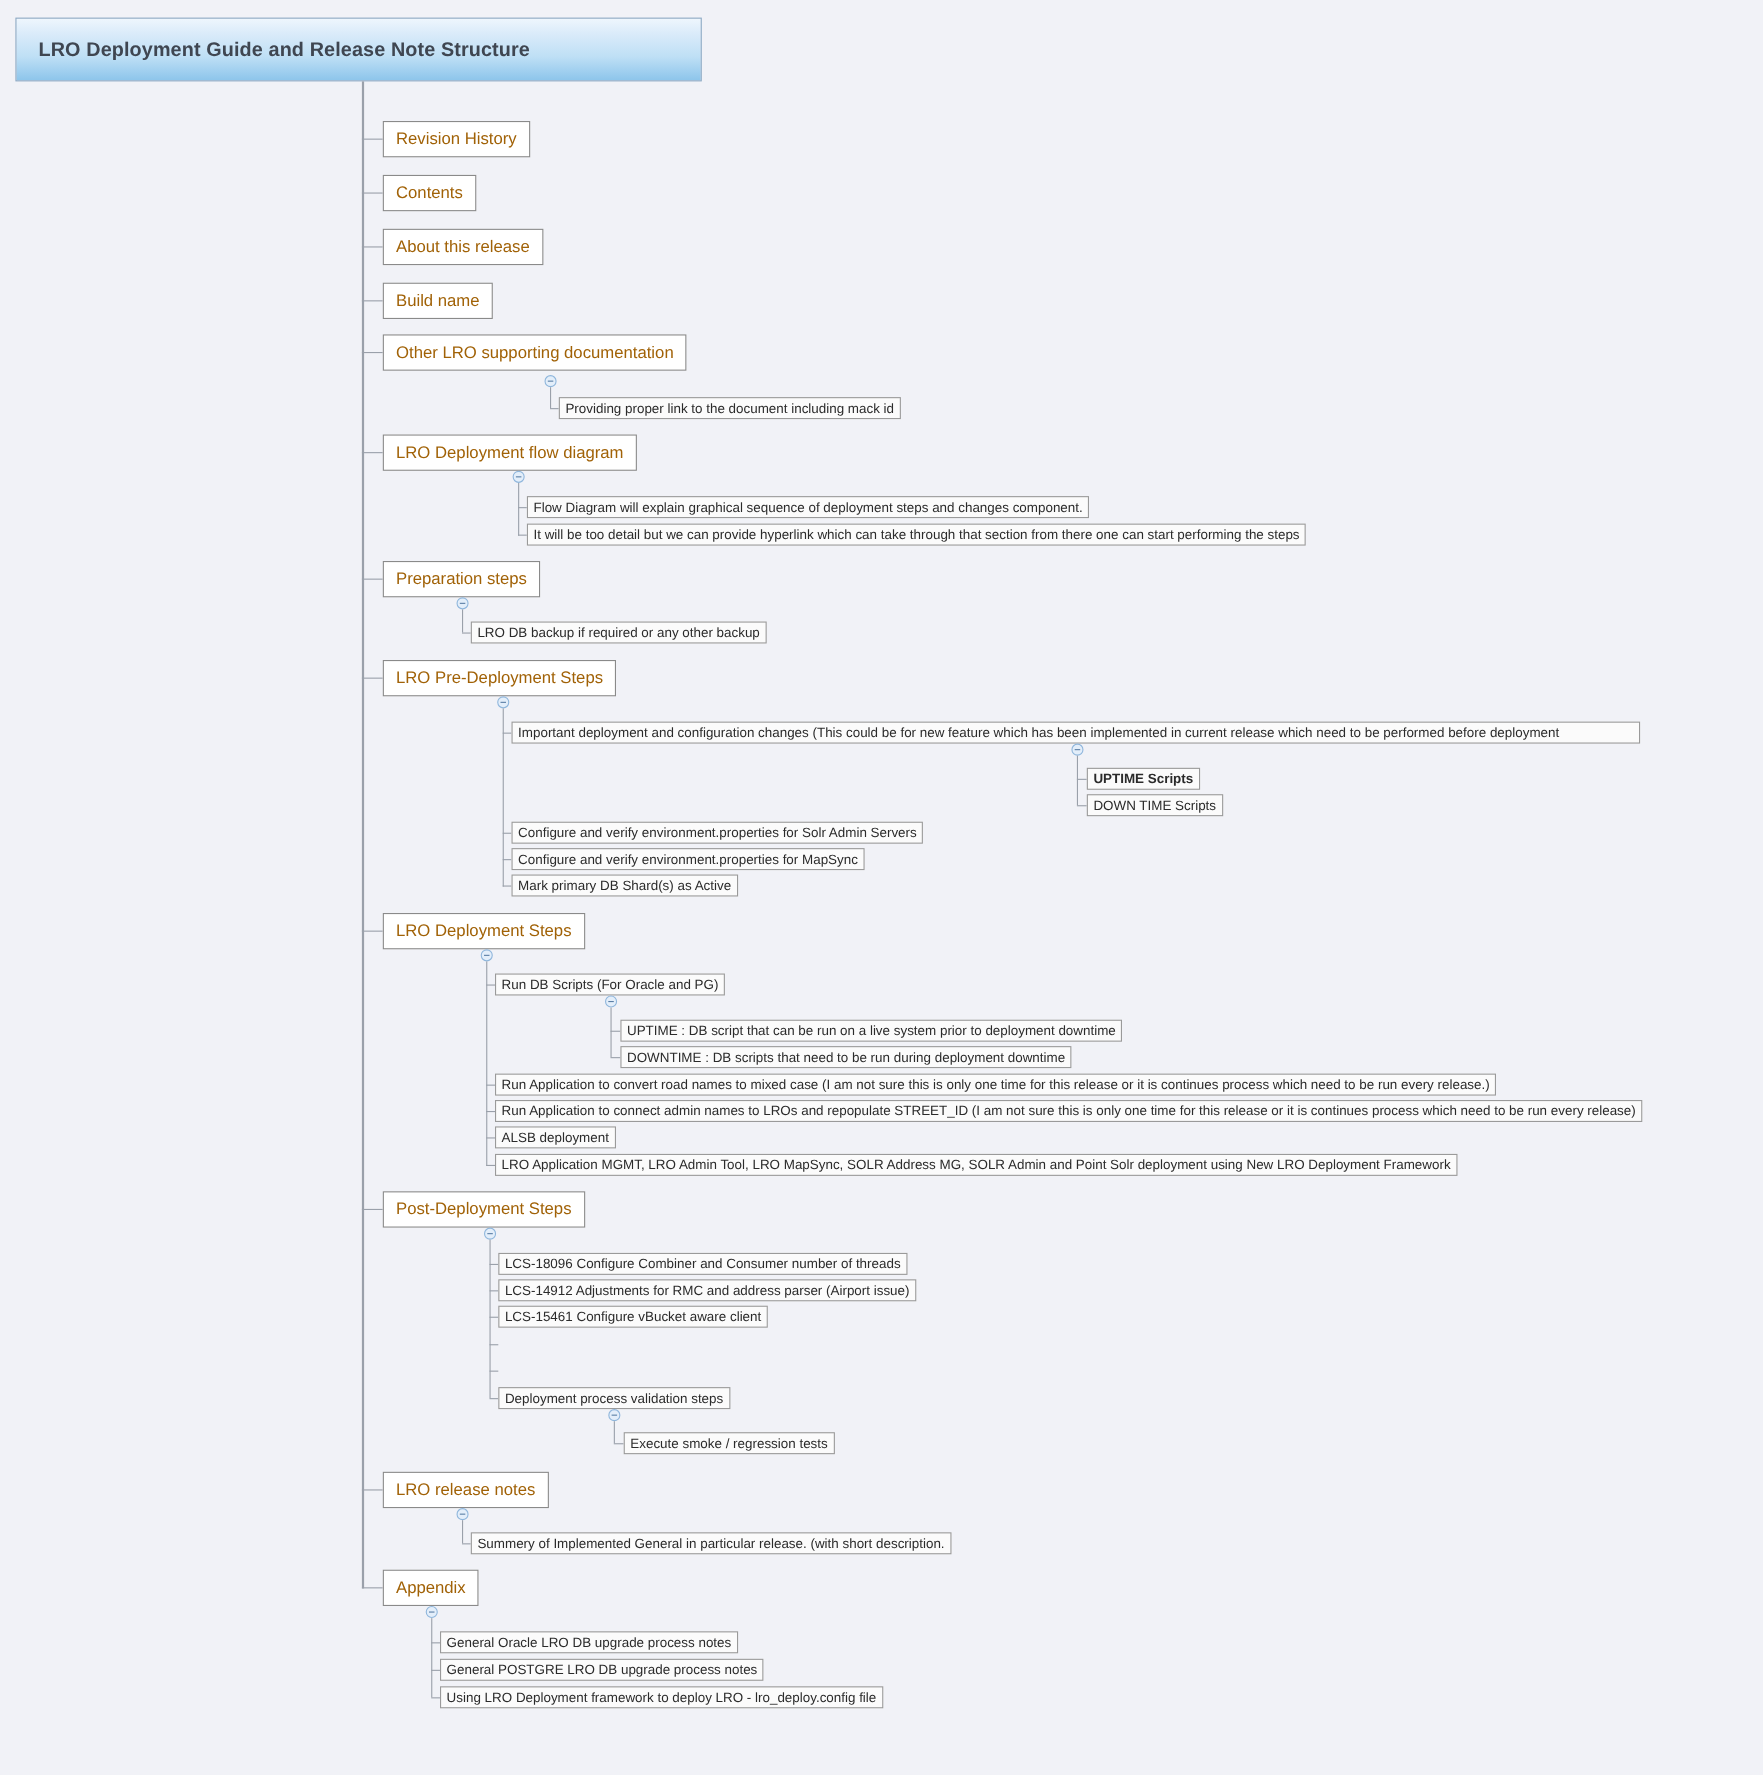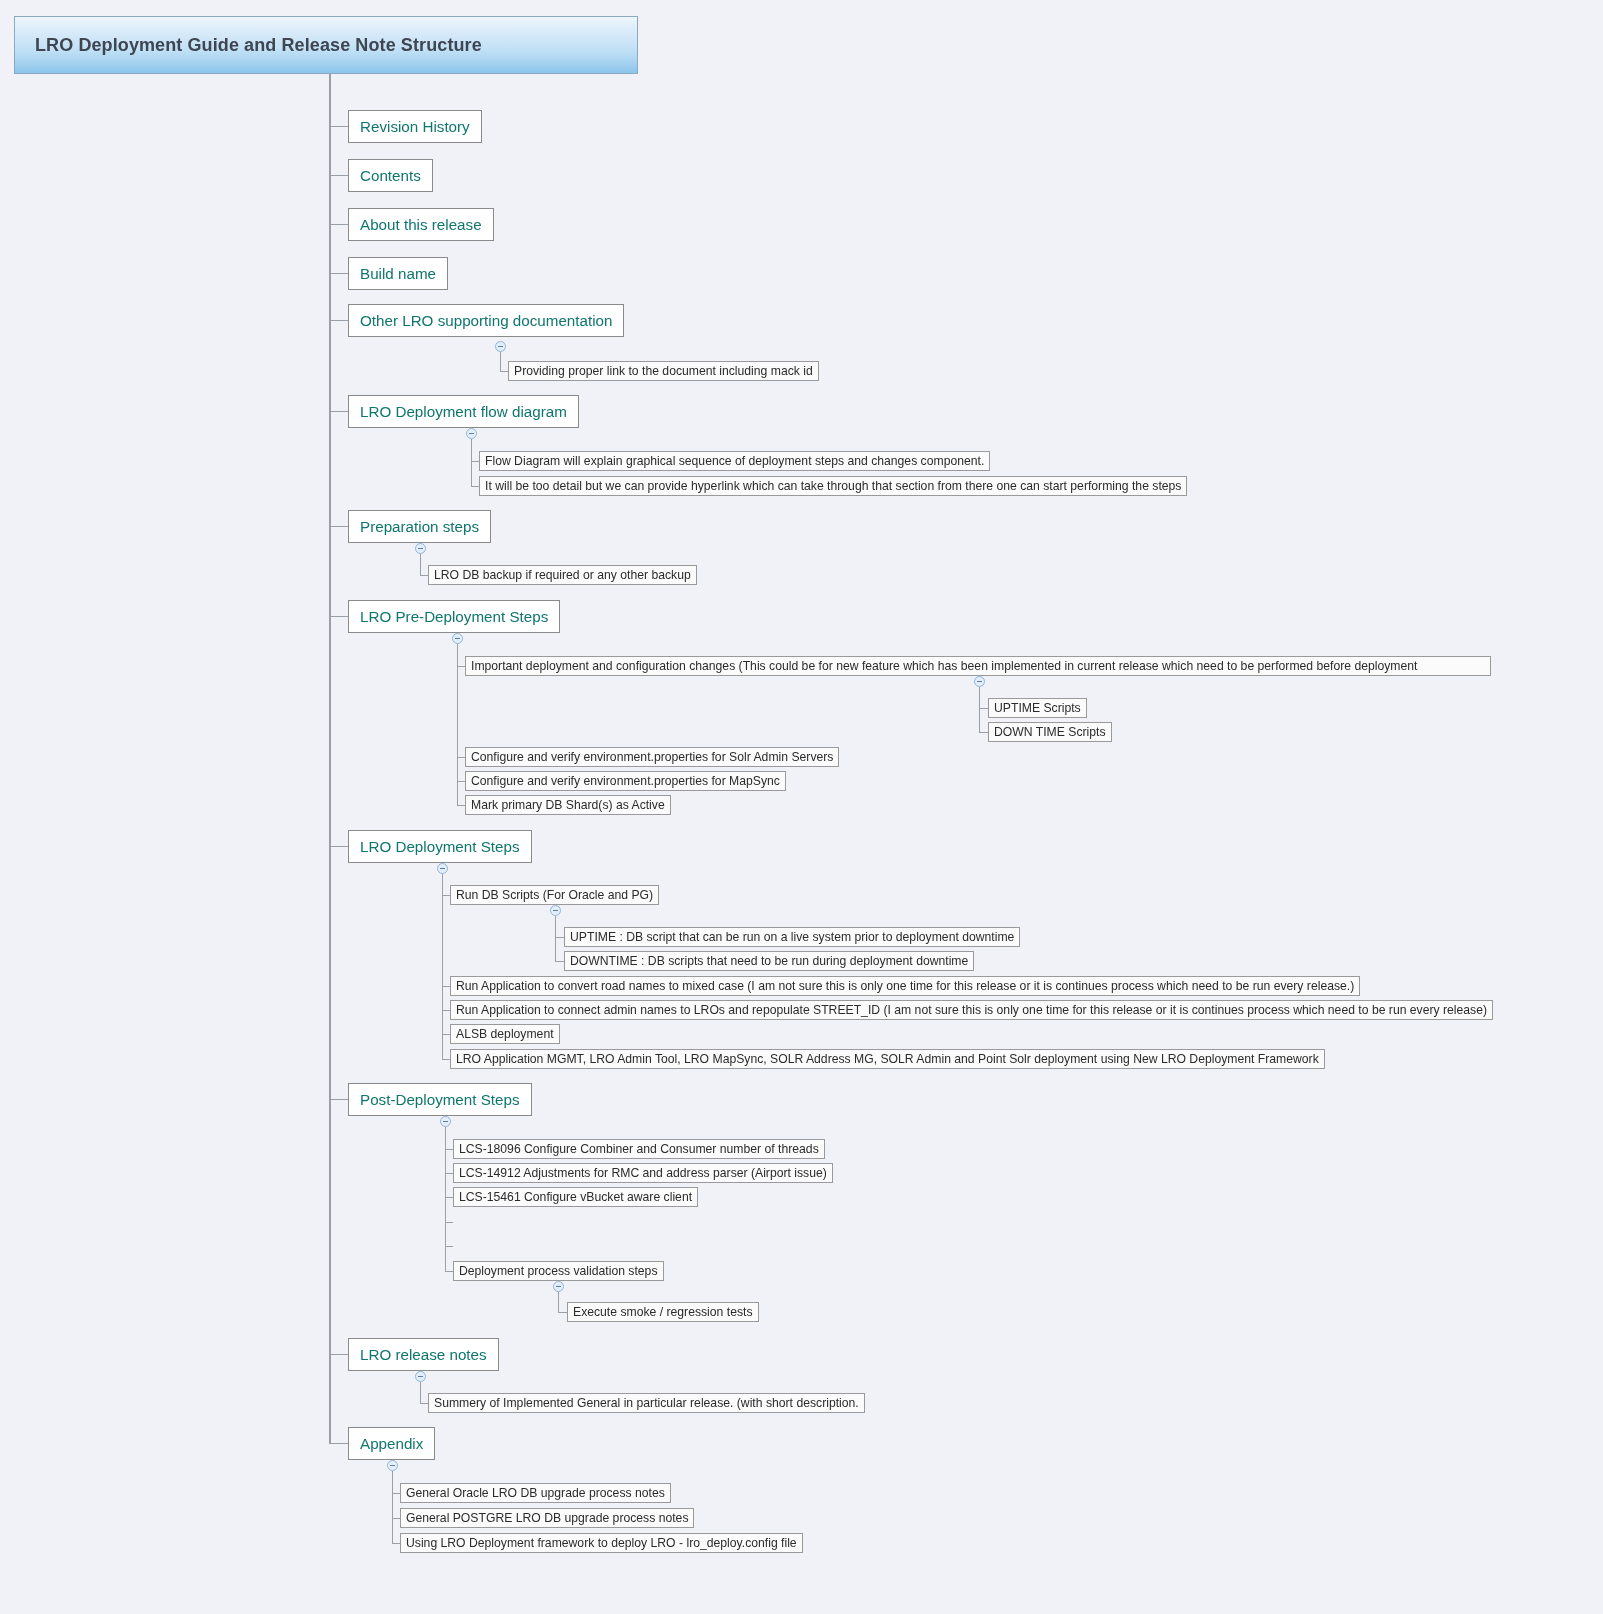--- a/index.html
+++ b/index.html
@@ -47,21 +47,21 @@
     border: 1px solid #8a8a8a;
     display: flex;
     align-items: center;
     white-space: nowrap;
     color: #2f2f2f;
   }
   .lvl1 {
     height: 33px;
     padding: 0 11px;
     font-size: 15.2px;
-    color: #0f766e;
+    color: #a16207;
   }
   .lvl2, .lvl3 {
     height: 20px;
     padding: 0 5px;
     font-size: 12.2px;
     background: #fbfbfb;
     border: 1px solid #9a9a9a;
     color: #2b2b2b;
   }
 
@@ -175,21 +175,21 @@
   <div class="vline" style="left:457px; top:644px; height:162px;"></div>
 
   <div class="hline" style="left:457px; top:666px; width:8px;"></div>
   <div class="node lvl2" style="left:465px; top:656px; width:1026px; overflow:hidden;">
     <span>Important deployment and configuration changes (This could be for new feature which has been implemented in current release which need to be performed before deployment</span>
   </div>
 
   <div class="toggle" style="left:974px; top:676px;"></div>
   <div class="vline" style="left:979px; top:687px; height:45px;"></div>
   <div class="hline" style="left:979px; top:708px; width:9px;"></div>
-  <div class="node lvl2" style="left:988px; top:698px;">
+  <div class="node lvl2" style="left:988px; top:698px;font-weight:bold;">
     <span>UPTIME Scripts</span>
   </div>
   <div class="hline" style="left:979px; top:732px; width:9px;"></div>
   <div class="node lvl2" style="left:988px; top:722px;">
     <span>DOWN TIME Scripts</span>
   </div>
 
   <div class="hline" style="left:457px; top:757px; width:8px;"></div>
   <div class="node lvl2" style="left:465px; top:747px;">
     <span>Configure and verify environment.properties for Solr Admin Servers</span>

